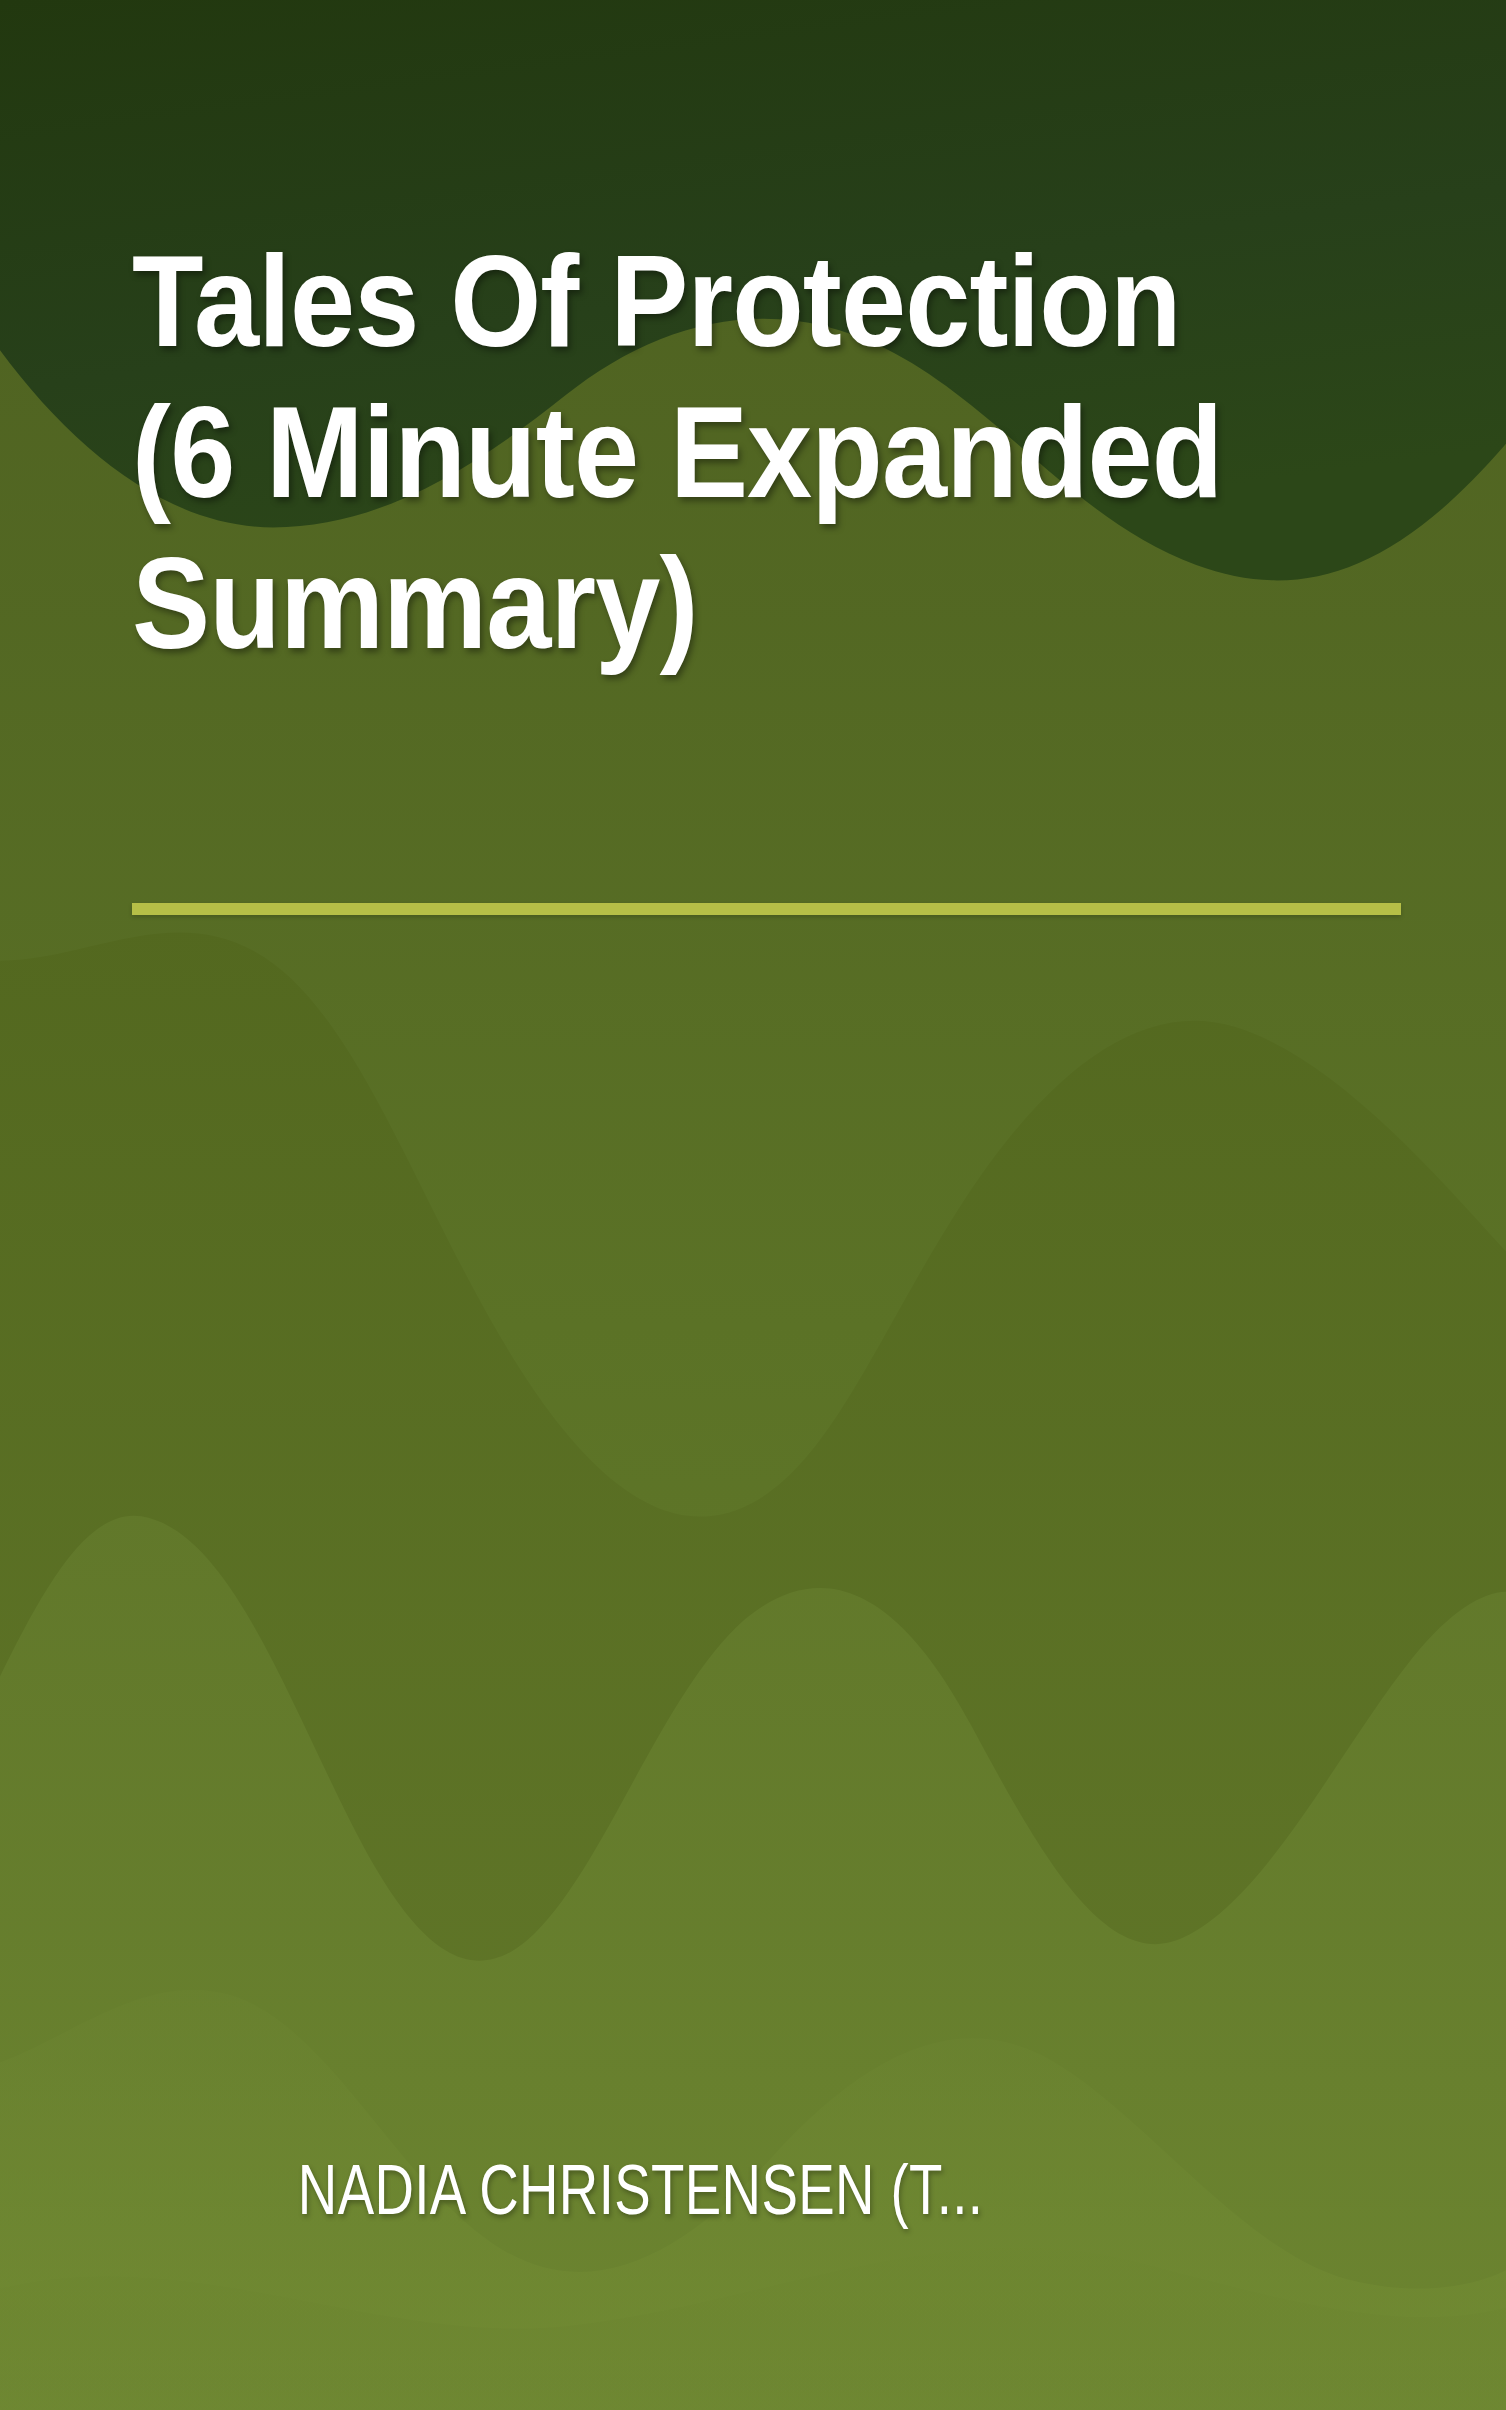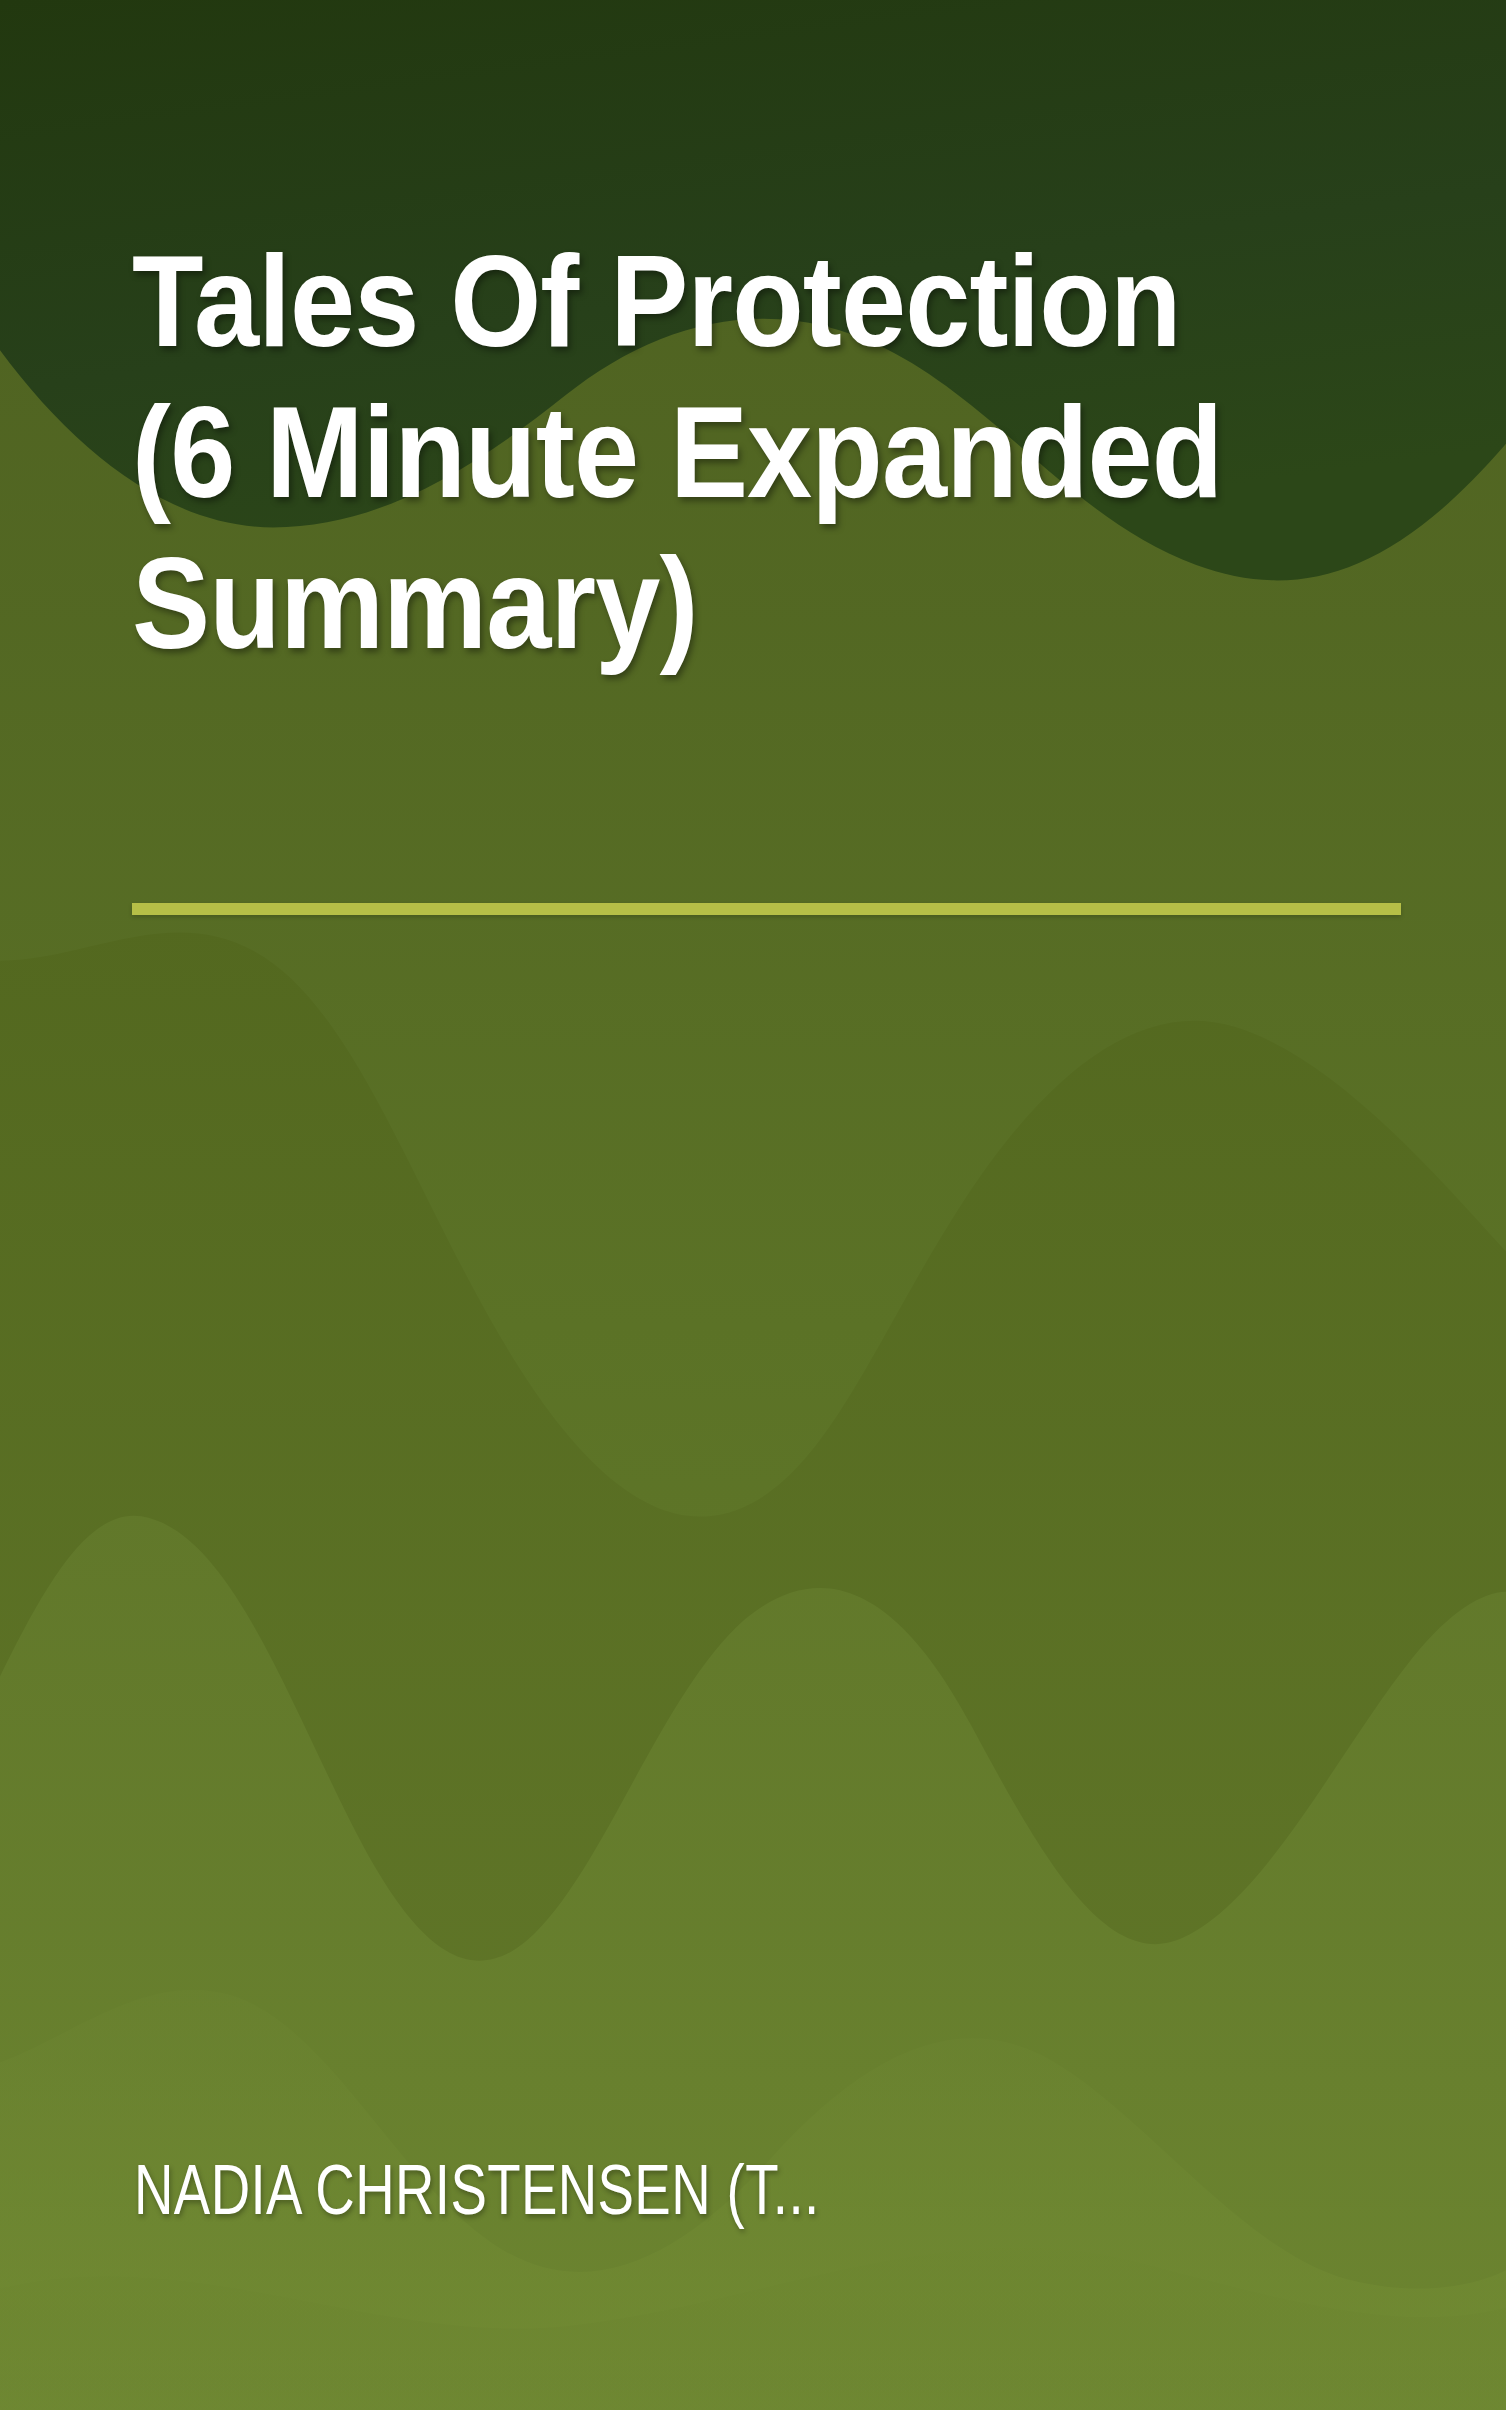--- a/index.html
+++ b/index.html
@@ -60,20 +60,21 @@
     height: 12.2px;
     background: #b6bf47;
     box-shadow: 0 1.9px 4.7px rgba(0,0,0,0.18);
   }
 
   #author-block {
     position: absolute;
     left: 134px;
     top: 2152px;
     width: 1299px;
+    text-align: center;
   }
 
   #book-author {
     margin: 0;
     color: #ffffff;
     font-family: "Liberation Sans Narrow", "Liberation Sans", "DejaVu Sans", sans-serif;
     font-size: 70px;
     font-weight: normal;
     letter-spacing: 0.5px;
     line-height: 1.1;

